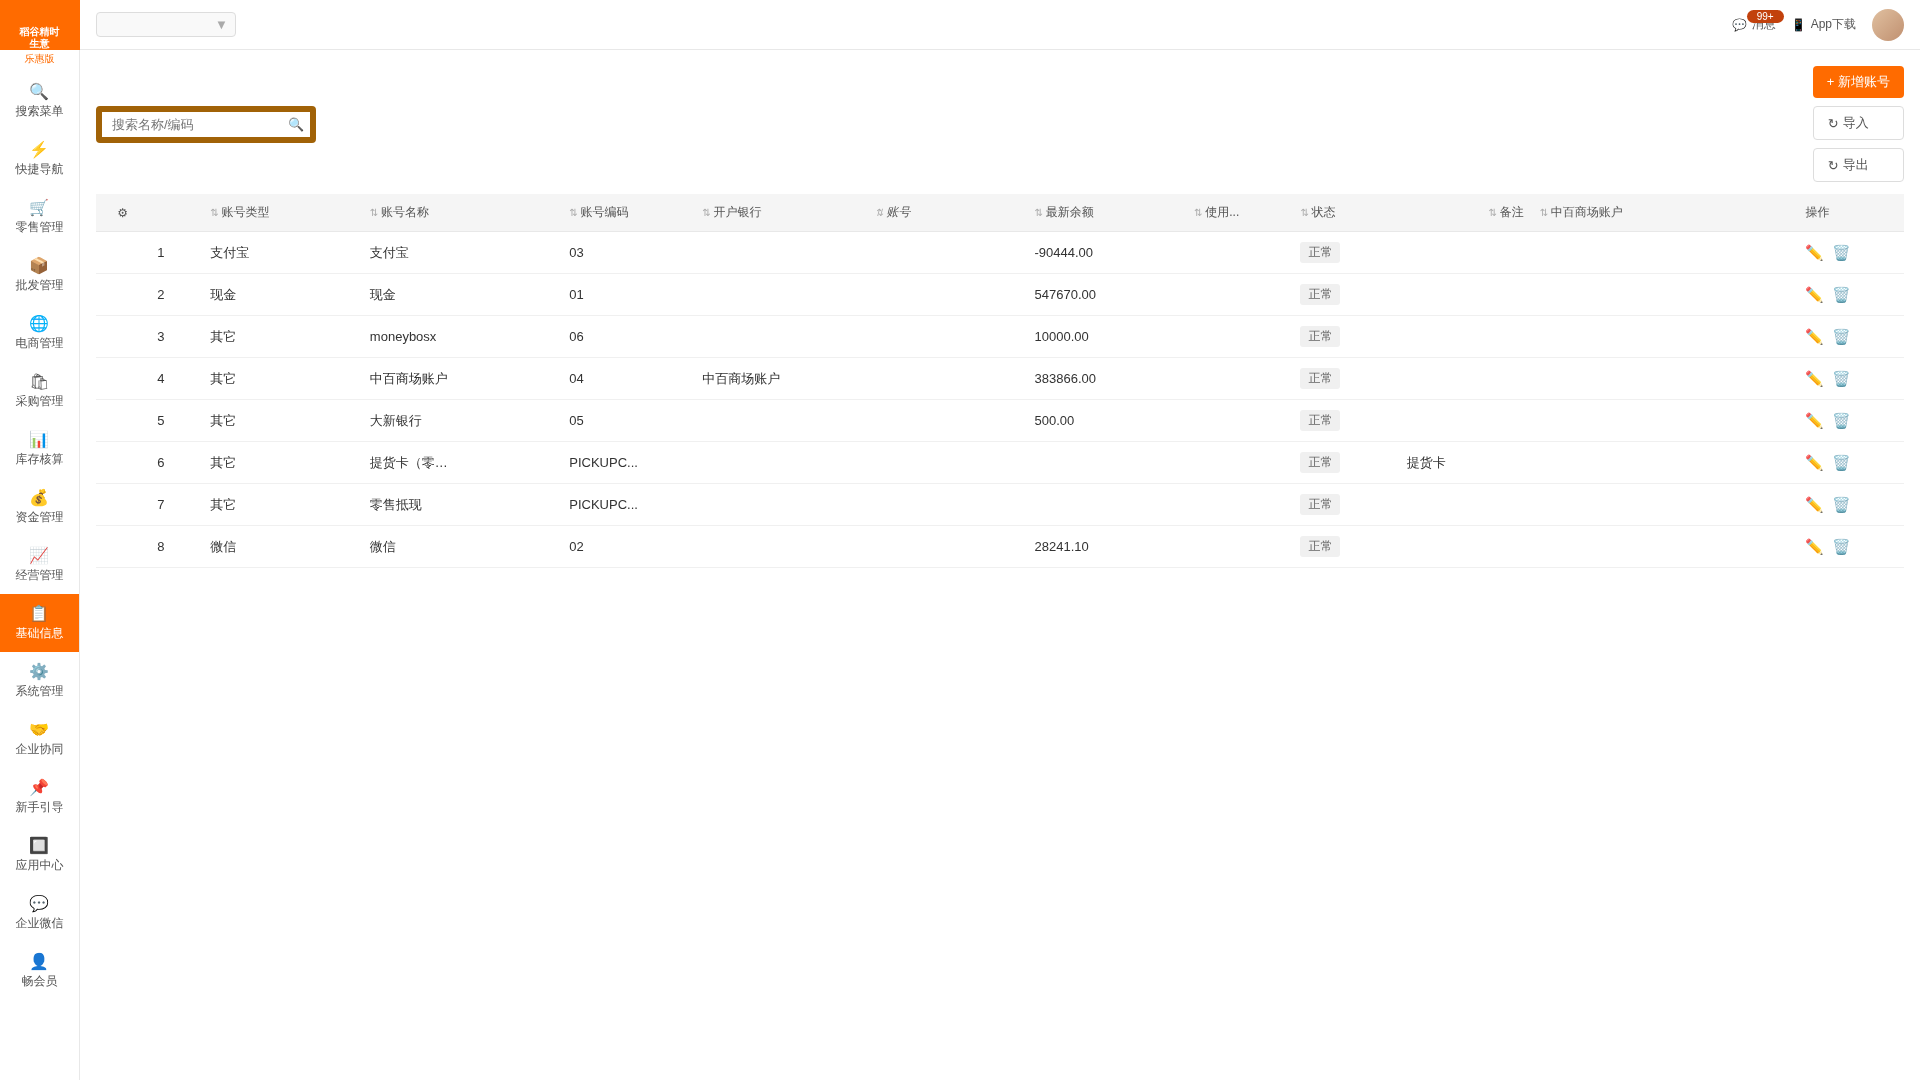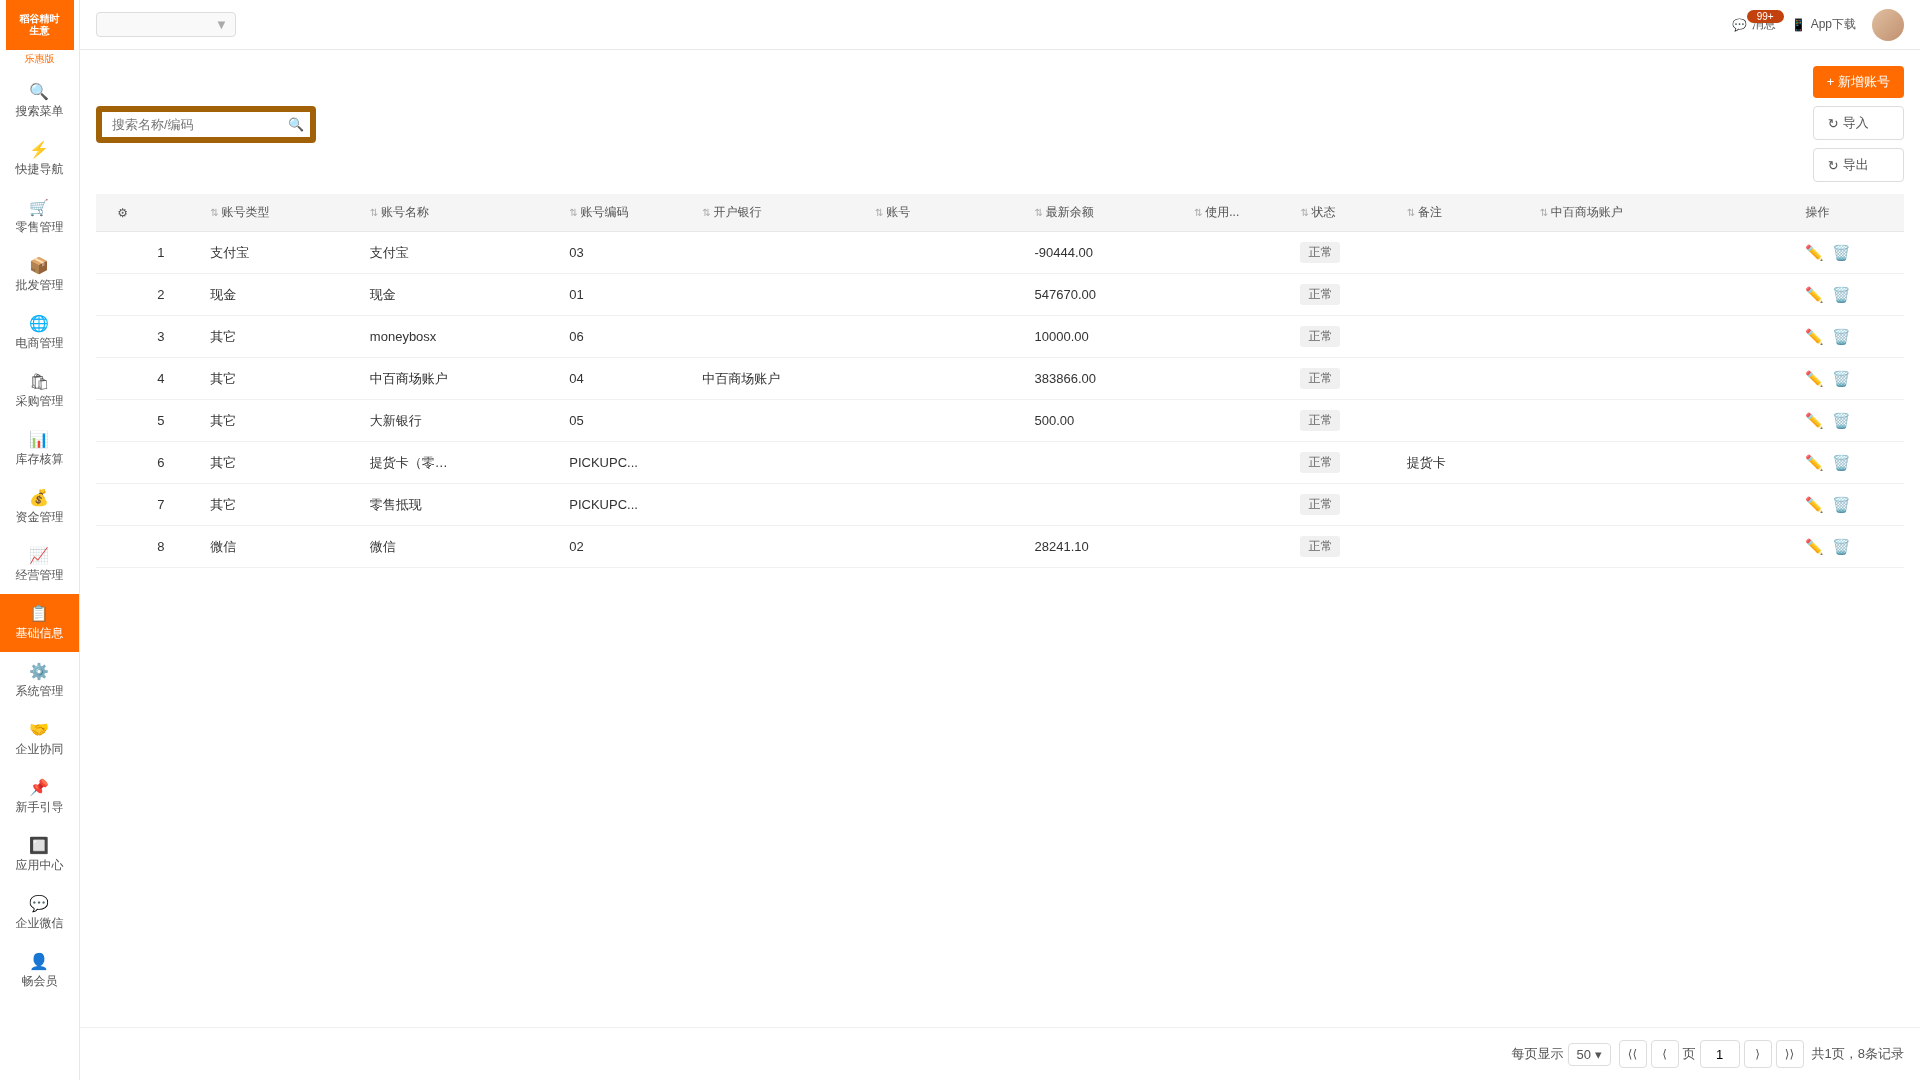--- a/index.html
+++ b/index.html
@@ -9,25 +9,25 @@
     .sidebar {
       width: 80px;
       background: #fff;
       display: flex;
       flex-direction: column;
       align-items: center;
       border-right: 1px solid #e8e8e8;
       flex-shrink: 0;
     }
     .sidebar-logo {
-      width: 68px;
+      width: 80px;
       height: 50px;
       background: #ff6b00;
       display: flex;
-      align-items: center;
+      align-items: flex-end;
       justify-content: center;
       flex-shrink: 0;
     }
     .logo-text {
       color: white;
       font-size: 10px;
       font-weight: bold;
       text-align: center;
       line-height: 1.2;
     }
@@ -339,25 +339,25 @@
       border-radius: 4px;
       text-align: center;
       font-size: 13px;
       outline: none;
     }
     .col-num { width: 40px; }
     .col-type { width: 120px; }
     .col-name { width: 150px; }
     .col-code { width: 100px; }
     .col-bank { width: 130px; }
-    .col-account { width: 120px; }
+    .col-account { width: 120px; font-style: italic; }
     .col-balance { width: 120px; }
     .col-usage { width: 80px; }
     .col-status { width: 80px; margin-left: 42px; }
-    .col-remark { width: 100px; }
+    .col-remark { width: 100px; text-align: right; }
     .col-settlement { width: 200px; }
     .col-action { width: 80px; }
   </style>
 </head>
 <body>
 
 <div class="sidebar">
   <div class="sidebar-logo">
     <div class="logo-text">稻谷精时<br>生意</div>
   </div>
@@ -651,32 +651,14 @@
           <span class="action-icon">✏️</span>
           <span class="action-icon">🗑️</span>
         </div>
       </td>
     </tr>
           </tbody>
       </table>
     </div>
   </div>
 
-  <div class="pagination">
-    <div class="page-size-select">
-      <span>每页显示</span>
-      <div class="page-size-box">
-        <span>50</span>
-        <span>▾</span>
-      </div>
-    </div>
-    <div class="page-nav">
-      <button class="page-btn">⟨⟨</button>
-      <button class="page-btn">⟨</button>
-      <span>页</span>
-      <input class="page-input" type="text" value="1" style="">
-      <button class="page-btn">⟩</button>
-      <button class="page-btn">⟩⟩</button>
-    </div>
-    <span>共1页，8条记录</span>
-  </div>
 
 </div>
 
 </body></html>

